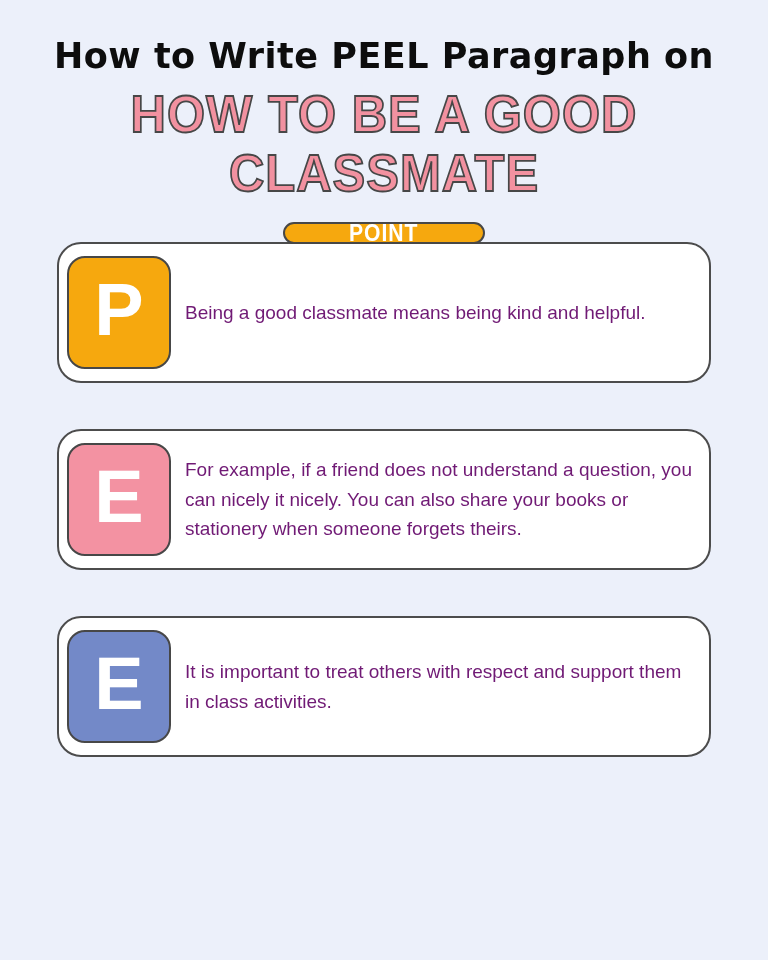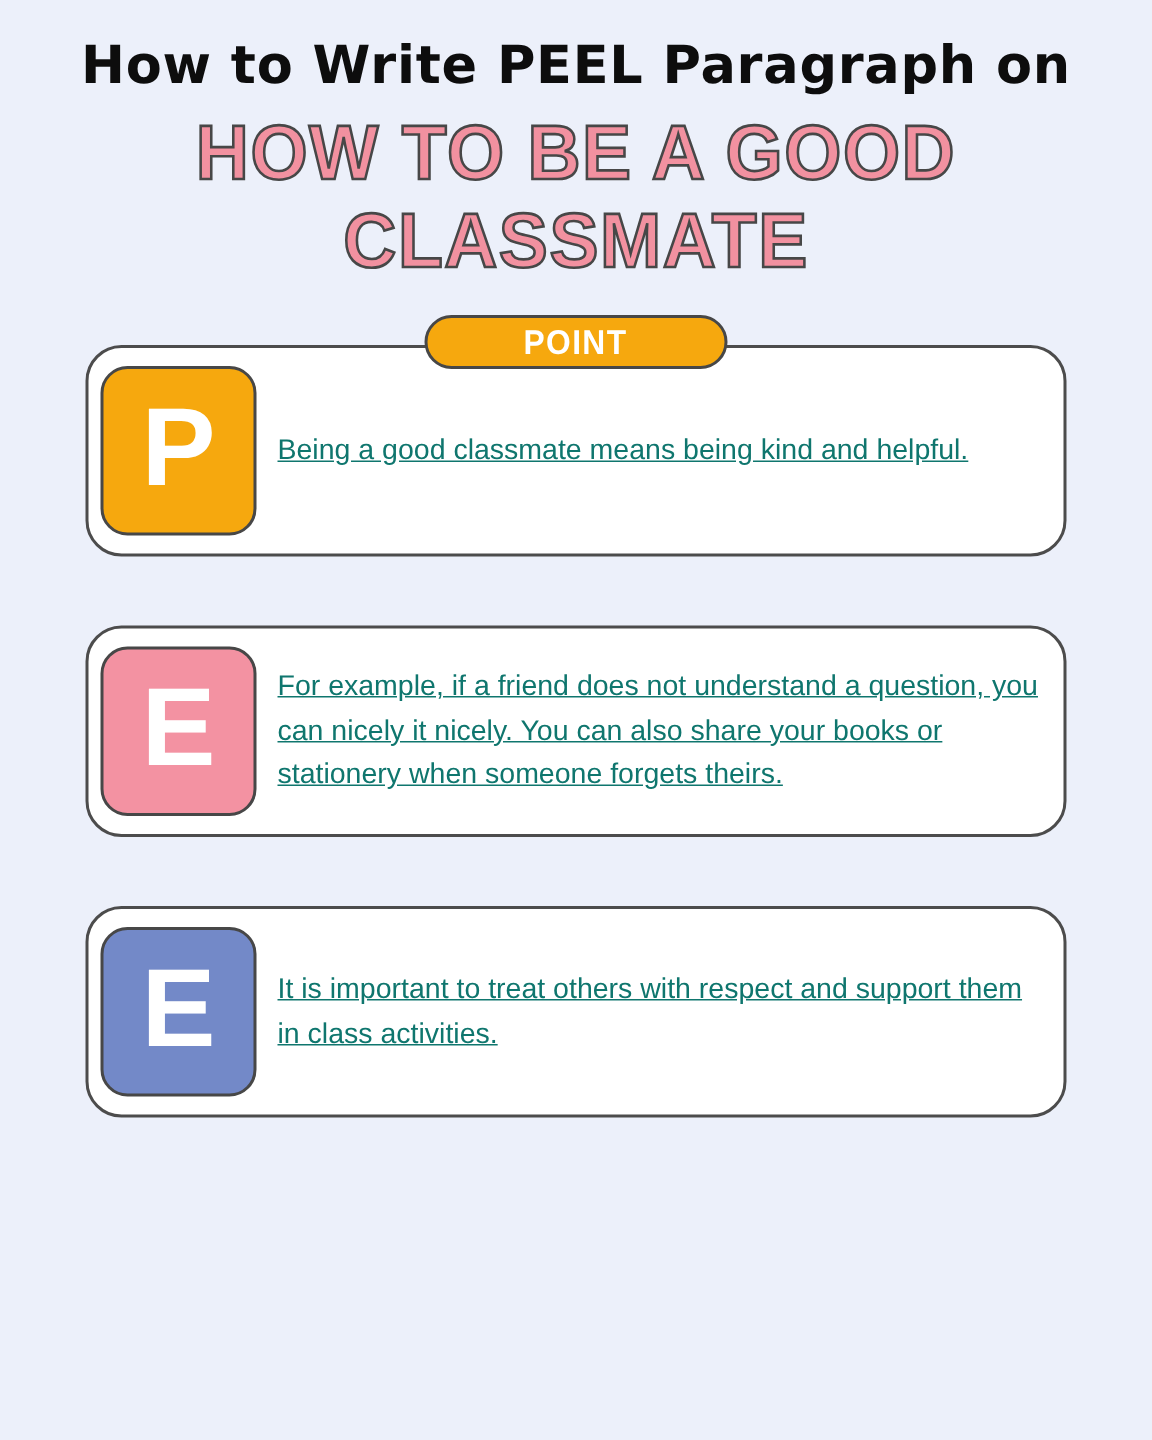--- a/index.html
+++ b/index.html
@@ -10,21 +10,21 @@
     font-family: "Liberation Sans", sans-serif;
     overflow: hidden;
     position: relative;
   }
   .page {
     width: 768px;
     height: 960px;
     position: relative;
   }
   .title {
-    margin-top: 24px;
+    margin-top: 36px;
     text-align: center;
     font-size: 35px;
     font-weight: 800;
     color: #0d0d0d;
     letter-spacing: 0.5px;
     font-family: "DejaVu Sans", sans-serif;
   }
   .subtitle {
     margin-top: 12px;
     text-align: center;
@@ -42,21 +42,21 @@
   .section {
     position: relative;
     margin: 0 57px 46px 57px;
   }
   .pill {
     position: absolute;
     top: -20px;
     left: 50%;
     transform: translateX(-50%);
     width: 202px;
-    height: 36px;
+    height: 22px;
     background: var(--accent);
     border: 2.5px solid #474747;
     border-radius: 20px;
     display: flex;
     align-items: center;
     justify-content: center;
     z-index: 2;
   }
   .pill-label {
     color: #ffffff;
@@ -90,23 +90,22 @@
   .badge-letter {
     color: #ffffff;
     font-size: 74px;
     font-weight: 800;
     line-height: 1;
     padding-bottom: 6px;
   }
   .card-text {
     font-size: 19px;
     line-height: 1.55;
-    color: #0f766e;
+    color: #701a75;
     max-width: 512px;
-    text-decoration: underline;
   }
 </style>
 </head>
 <body>
 
 <div class="page">
 
   <div class="title">How to Write PEEL Paragraph on</div>
   <div class="subtitle">HOW TO BE A GOOD CLASSMATE</div>
 

